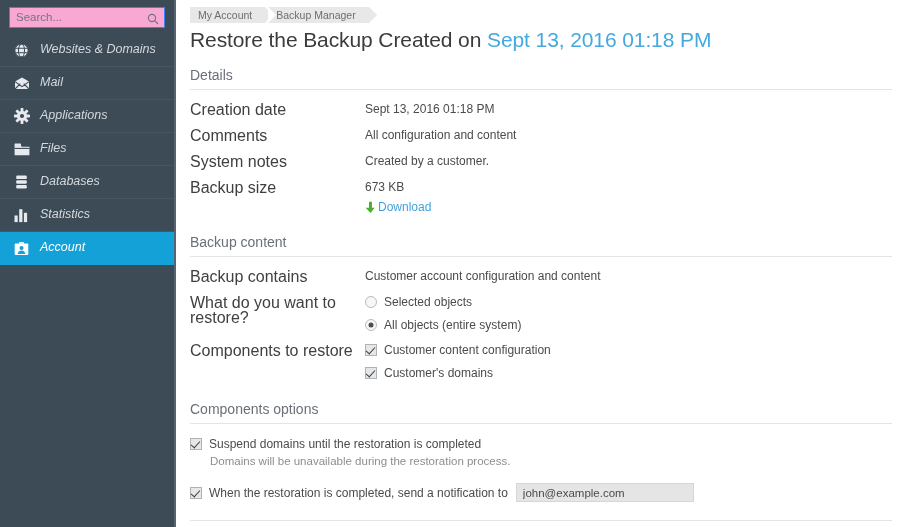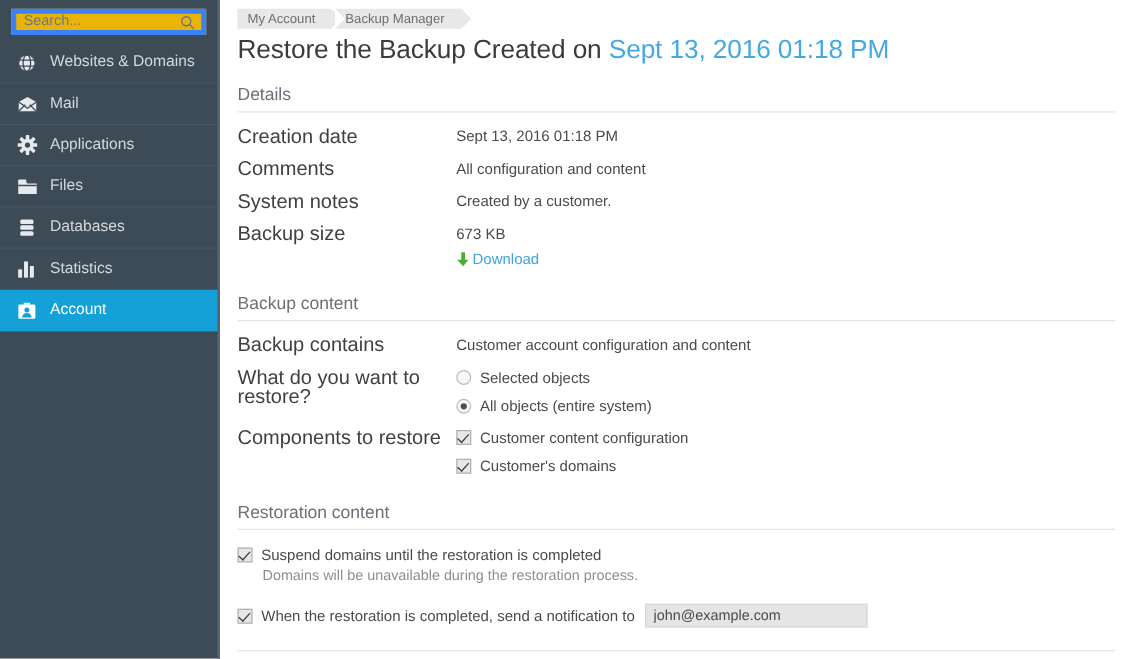--- a/index.html
+++ b/index.html
@@ -20,22 +20,22 @@
     position: relative;
   }
   .search-wrap {
     height: 34px;
     display: flex; align-items: center;
     padding: 0 9px;
   }
   .search-box {
     position: relative;
     width: 100%; height: 21px;
-    background: #eab308;
-    border: 4px solid #3b82f6;
+    background: #f9a8d4;
+    border: 1px solid #3b82f6;
     display: flex; align-items: center;
   }
   .search-box input {
     border: 0; outline: 0; background: transparent;
     font-family: "Liberation Sans", sans-serif;
     font-size: 11.5px; color: #4a5560;
     padding: 0 22px 0 6px;
     width: 100%; height: 100%;
   }
   .search-box input::placeholder { color: #6d7780; }
@@ -47,20 +47,21 @@
   .navlist { list-style: none; }
   .navitem {
     height: 33px;
     display: flex; align-items: center;
     padding-left: 13px;
     color: #d3d8dc;
     font-size: 12.5px;
     border-bottom: 1px solid #475663;
     cursor: pointer;
     position: relative;
+    font-style: italic;
   }
   .navitem.active {
     background: #13a1d8;
     color: #ffffff;
     border-bottom-color: #13a1d8;
   }
   .navicon {
     width: 17px; height: 17px;
     margin-right: 10px;
     display: flex; align-items: center; justify-content: center;
@@ -428,21 +429,21 @@
           </label>
           <label class="opt">
             <span class="checkbox checked"></span>
             <span>Customer's domains</span>
           </label>
         </div>
       </div>
 
     </div>
 
-    <h2 class="section-head" id="sec-options">Restoration content</h2>
+    <h2 class="section-head" id="sec-options">Components options</h2>
 
     <div class="ropts">
 
       <div class="ropt-block">
         <label class="ropt-line">
           <span class="checkbox checked"></span>
           <span>Suspend domains until the restoration is completed</span>
         </label>
         <div class="ropt-sub">Domains will be unavailable during the restoration process.</div>
       </div>

